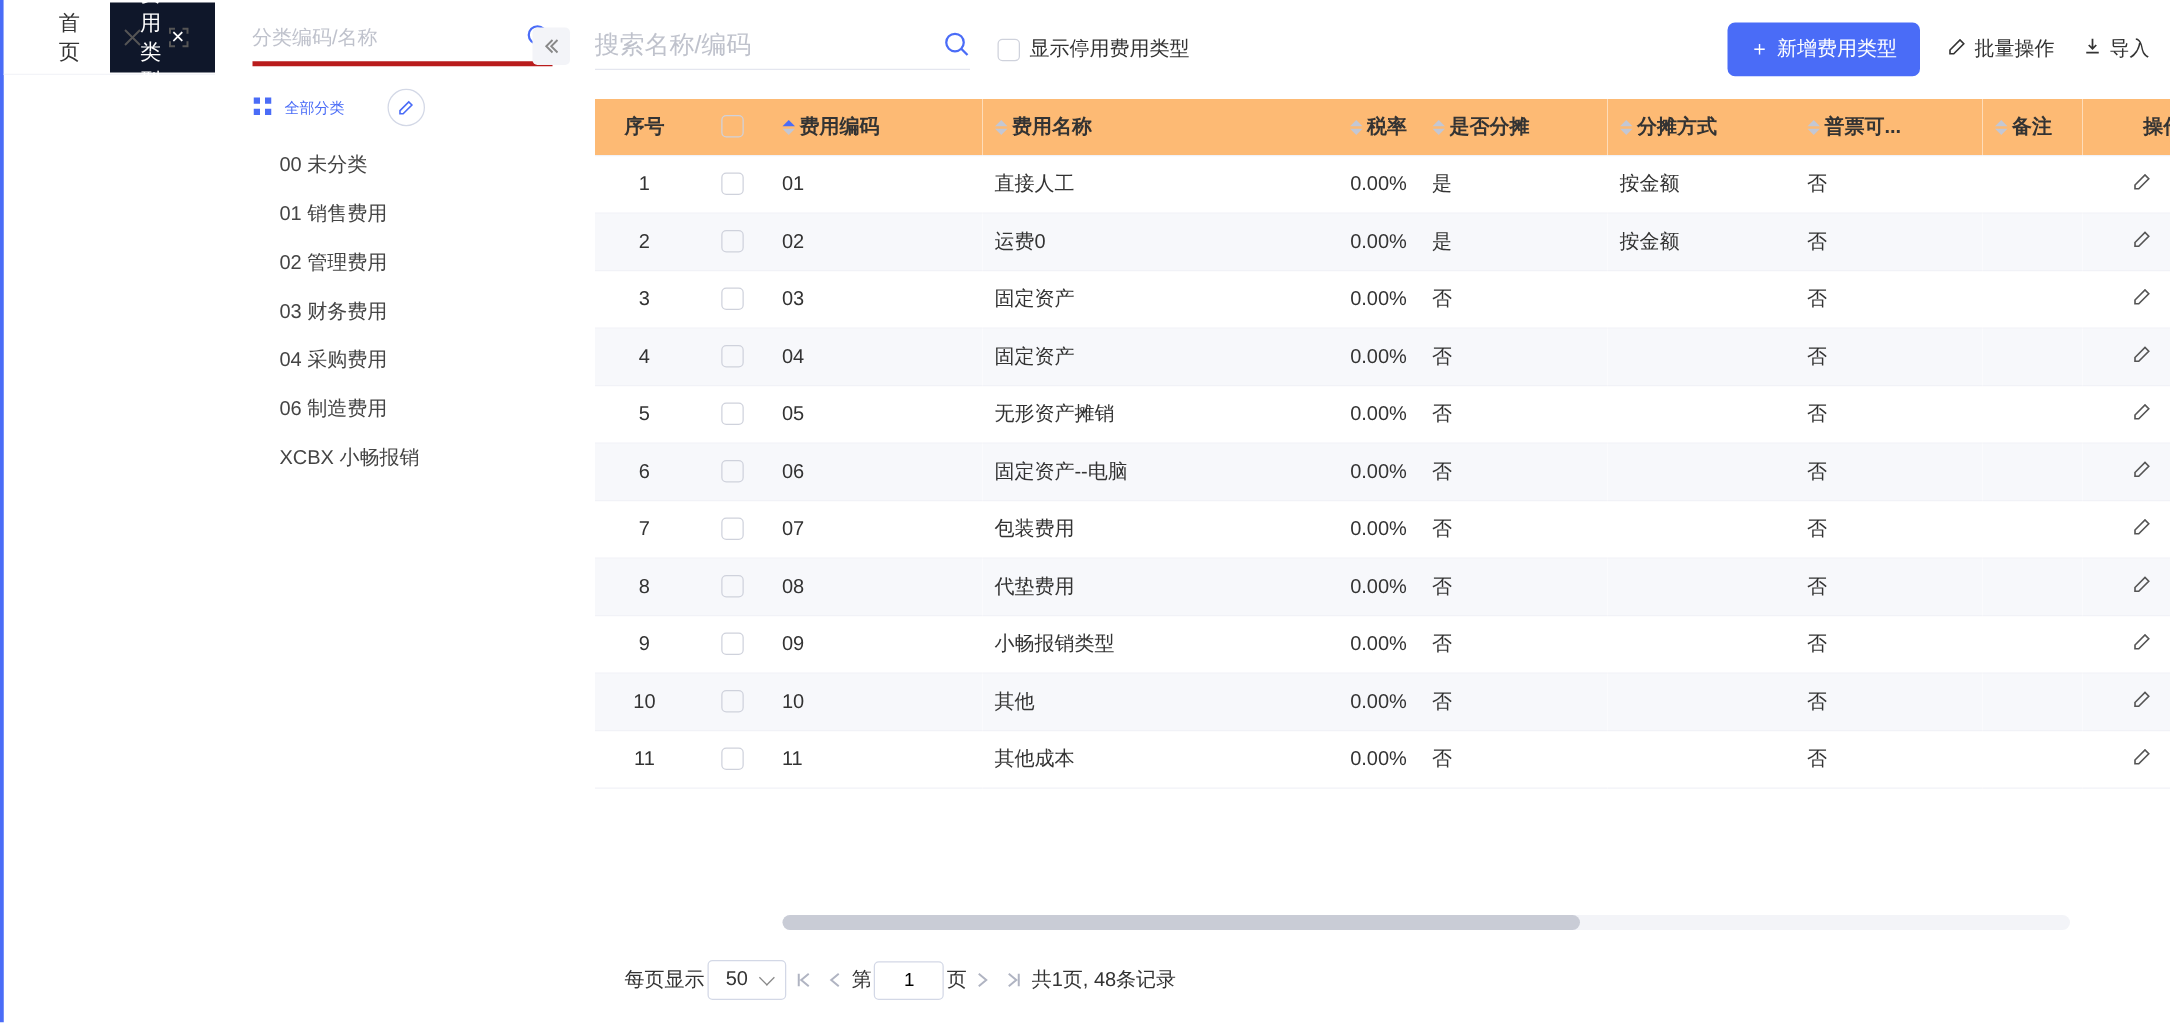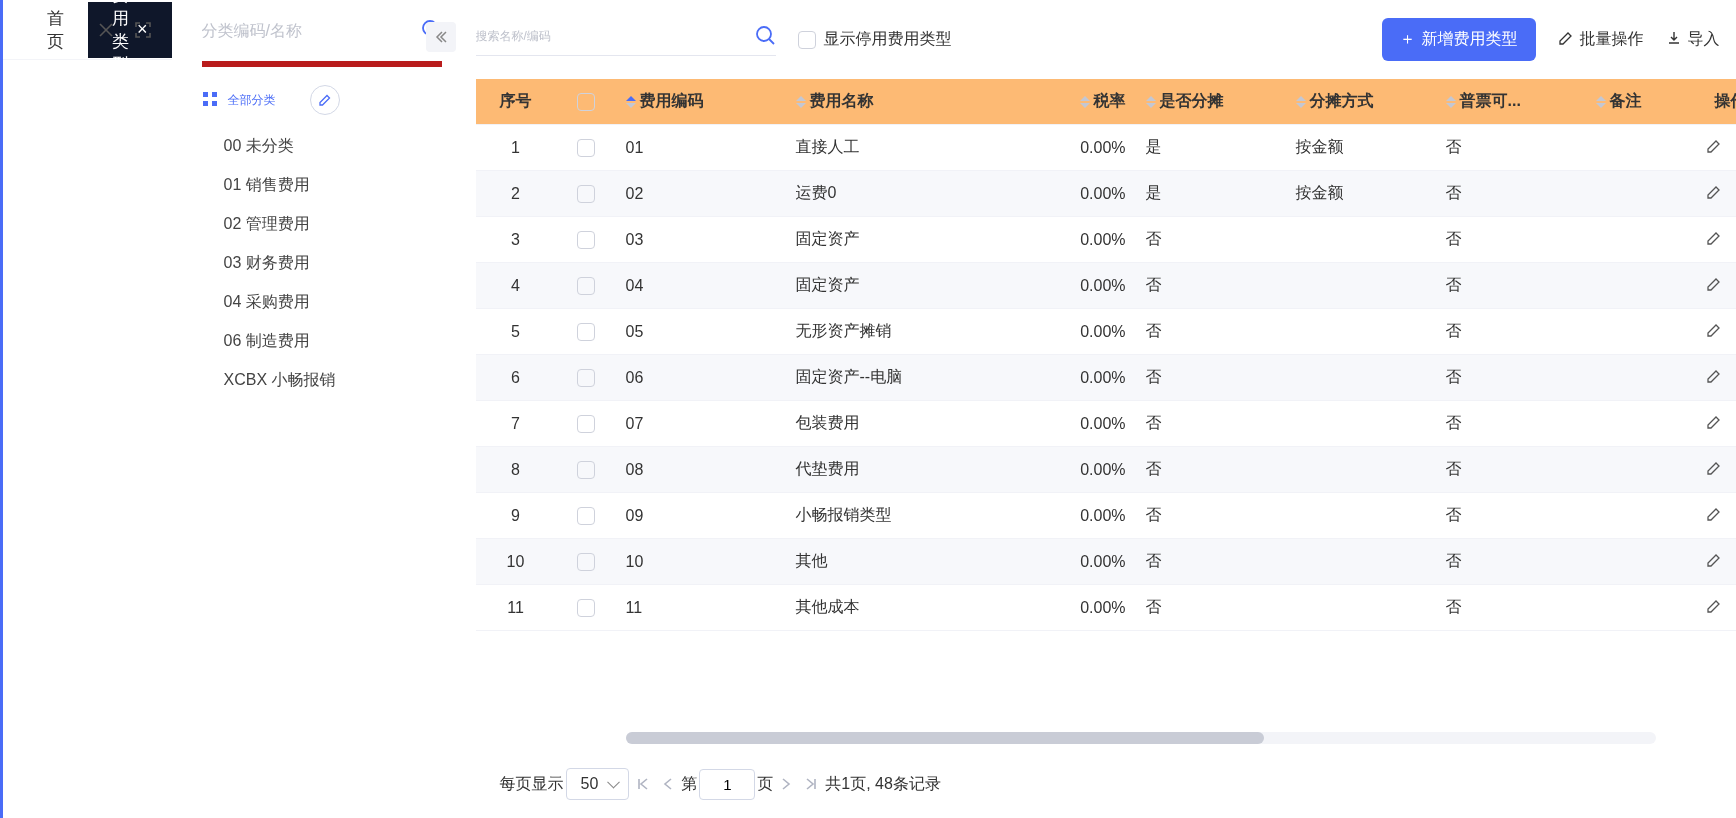--- a/index.html
+++ b/index.html
@@ -12,34 +12,34 @@
 .tab.active { background: #0f172a; color: #fff; }
 .tab-close { margin-left: 8px; font-size: 18px; cursor: pointer; }
 .tabs-right { position: absolute; right: 20px; display: flex; align-items: center; gap: 18px; }
 .icon-btn-plain { cursor: pointer; color: #555; display: inline-flex; }
 
 
 .body-row { flex: 1; display: flex; min-height: 0; }
 
 
 .sidebar { width: 280px; padding: 18px 10px 18px 30px; border-right: 0; position: relative; }
-.side-search { display: flex; align-items: center; border-bottom: 6px solid #b91c1c; padding-bottom: 18px; margin-bottom: 18px; }
+.side-search { display: flex; align-items: center; border-bottom: 4px solid #b91c1c; padding-bottom: 6px; margin-bottom: 18px; }
 .side-search input { border: none; outline: none; flex: 1; font-size: 16px; color: #333; }
 .side-search input::placeholder { color: #bfc2cc; }
 .root-row { display: flex; align-items: center; gap: 10px; font-size: 12px; color: #4a6cf7; margin-bottom: 12px; }
 .root-edit { width: 30px; height: 30px; border: 1px solid #d3d8e6; border-radius: 50%; display: inline-flex; align-items: center; justify-content: center; color: #4a6cf7; margin-left: 24px; cursor: pointer; }
 .tree-list { list-style: none; padding-left: 22px; }
 .tree-list li { padding: 9px 0; font-size: 16px; color: #444; cursor: pointer; }
 .collapse-badge { position: absolute; right: -4px; top: 22px; width: 30px; height: 30px; background: #f3f4f8; border-radius: 4px; display: flex; align-items: center; justify-content: center; color: #888; cursor: pointer; }
 
 
 .main { flex: 1; padding: 18px 20px 0 24px; min-width: 0; display: flex; flex-direction: column; }
 .toolbar { display: flex; align-items: center; gap: 22px; margin-bottom: 18px; }
 .main-search { display: flex; align-items: center; border-bottom: 1px solid #e4e6ef; width: 300px; padding-bottom: 6px; }
-.main-search input { border: none; outline: none; flex: 1; font-size: 12px; }
+.main-search input { border: none; outline: none; flex: 1; font-size: 20px; }
 .main-search input::placeholder { color: #bfc2cc; }
 .chk { width: 18px; height: 18px; border: 1px solid #cfd2dc; border-radius: 4px; display: inline-block; vertical-align: middle; cursor: pointer; }
 .chk-lbl { display: flex; align-items: center; gap: 8px; font-size: 16px; color: #333; cursor: pointer; }
 .spacer { flex: 1; }
 .btn-primary { background: #4a6cf7; color: #fff; border: none; border-radius: 6px; padding: 11px 18px; font-size: 16px; display: inline-flex; align-items: center; gap: 6px; cursor: pointer; }
 .link-btn { display: inline-flex; align-items: center; gap: 6px; font-size: 16px; color: #333; cursor: pointer; }
 
 
 .table-wrap { flex: 1; overflow: hidden; position: relative; }
 .table-scroll { overflow: auto; height: 100%; }

